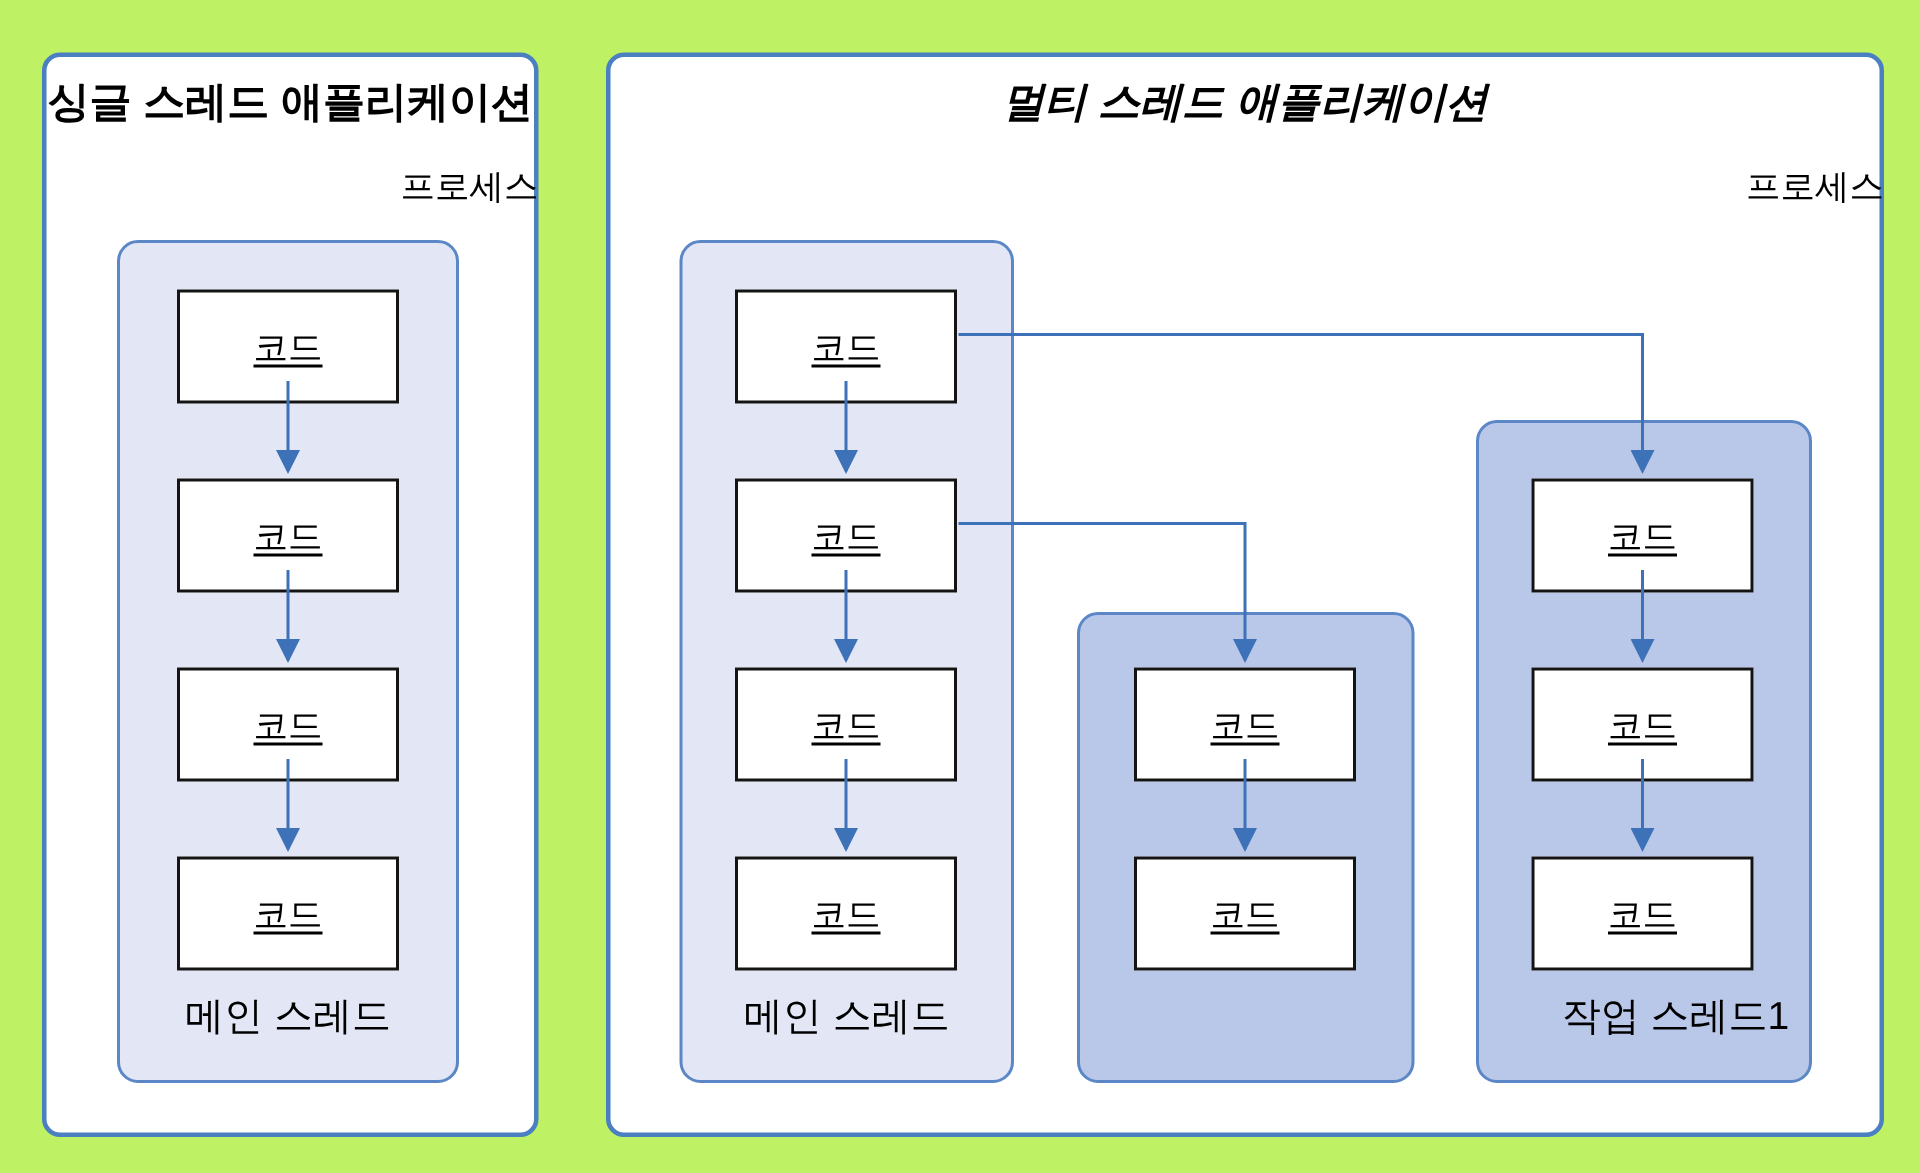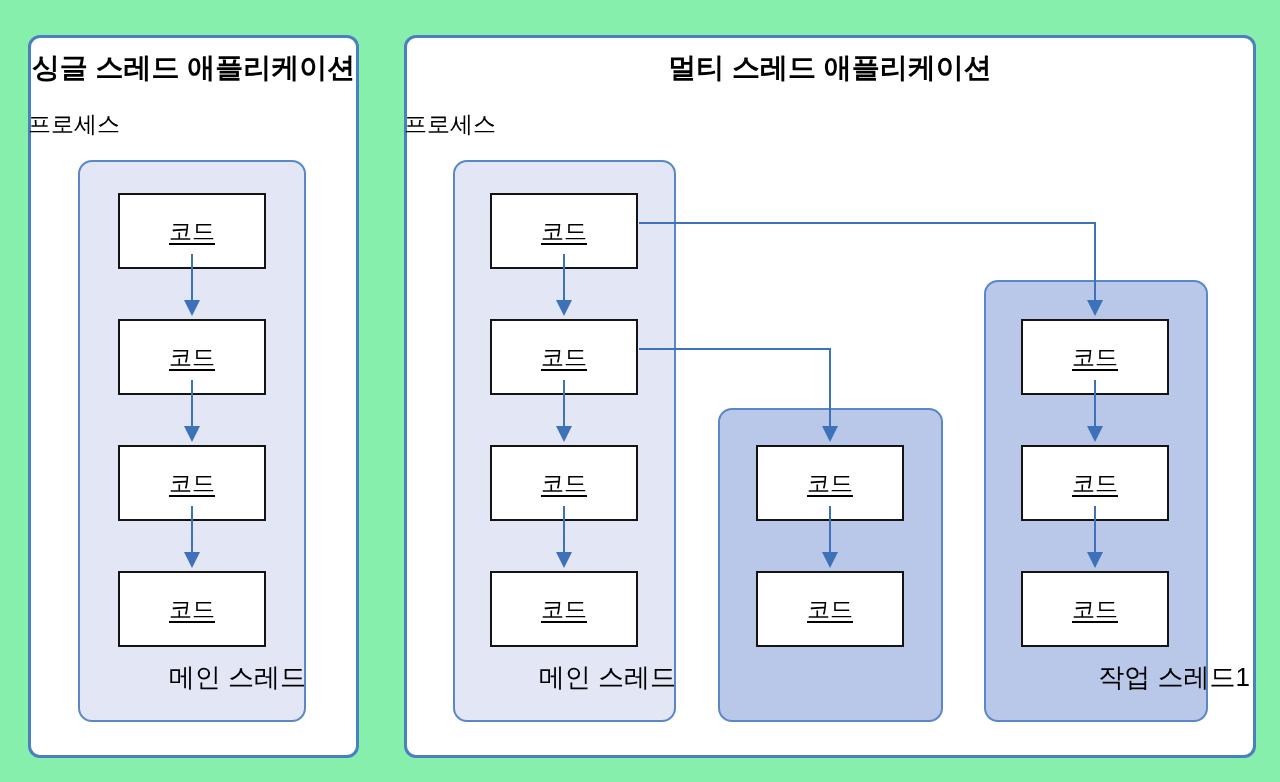--- a/index.html
+++ b/index.html
@@ -1,20 +1,20 @@
 <!DOCTYPE html>
 <html><head>
 <meta charset="utf-8">
 <style>
   html, body { margin: 0; padding: 0; background: #ffffff; }
   .canvas {
     position: relative;
     width: 1280px;
     height: 782px;
-    background: #86efac;
+    background: #bef264;
     font-family: "Liberation Sans", sans-serif;
     color: #000000;
     overflow: hidden;
   }
   .panel {
     position: absolute;
     background: #ffffff;
     border: 3px solid #4a7fc1;
     border-radius: 12px;
     box-sizing: border-box;
@@ -23,25 +23,25 @@
   #panel-right { left: 404px; top: 35px; width: 852px; height: 723px; }
 
   .panel-title {
     position: absolute;
     text-align: center;
     font-size: 28px;
     font-weight: 700;
     line-height: 34px;
   }
   #title-left  { left: 28px;  top: 51px; width: 331px; }
-  #title-right { left: 404px; top: 51px; width: 852px; }
+  #title-right { left: 404px; top: 51px; width: 852px; font-style: italic; }
 
   .process-label {
     position: absolute;
-    text-align: left;
+    text-align: right;
     font-size: 23px;
     font-weight: 500;
     line-height: 30px;
   }
   #process-left  { left: 28px;  top: 109px; width: 331px; }
   #process-right { left: 404px; top: 109px; width: 852px; }
 
   .thread-container {
     position: absolute;
     border: 2px solid #5b87c7;
@@ -69,21 +69,21 @@
   .code-box span {
     font-size: 23px;
     font-weight: 500;
     text-decoration: underline;
     text-underline-offset: 4px;
     text-decoration-thickness: 2px;
   }
 
   .thread-label {
     position: absolute;
-    text-align: right;
+    text-align: center;
     font-size: 26px;
     font-weight: 500;
     line-height: 38px;
     top: 658px;
   }
   #label-left-main  { left: 78px;  width: 228px; }
   #label-right-main { left: 453px; width: 223px; }
   #label-worker2    { left: 718px; width: 225px; }
   #label-worker1    { left: 984px; width: 266px; }
 

